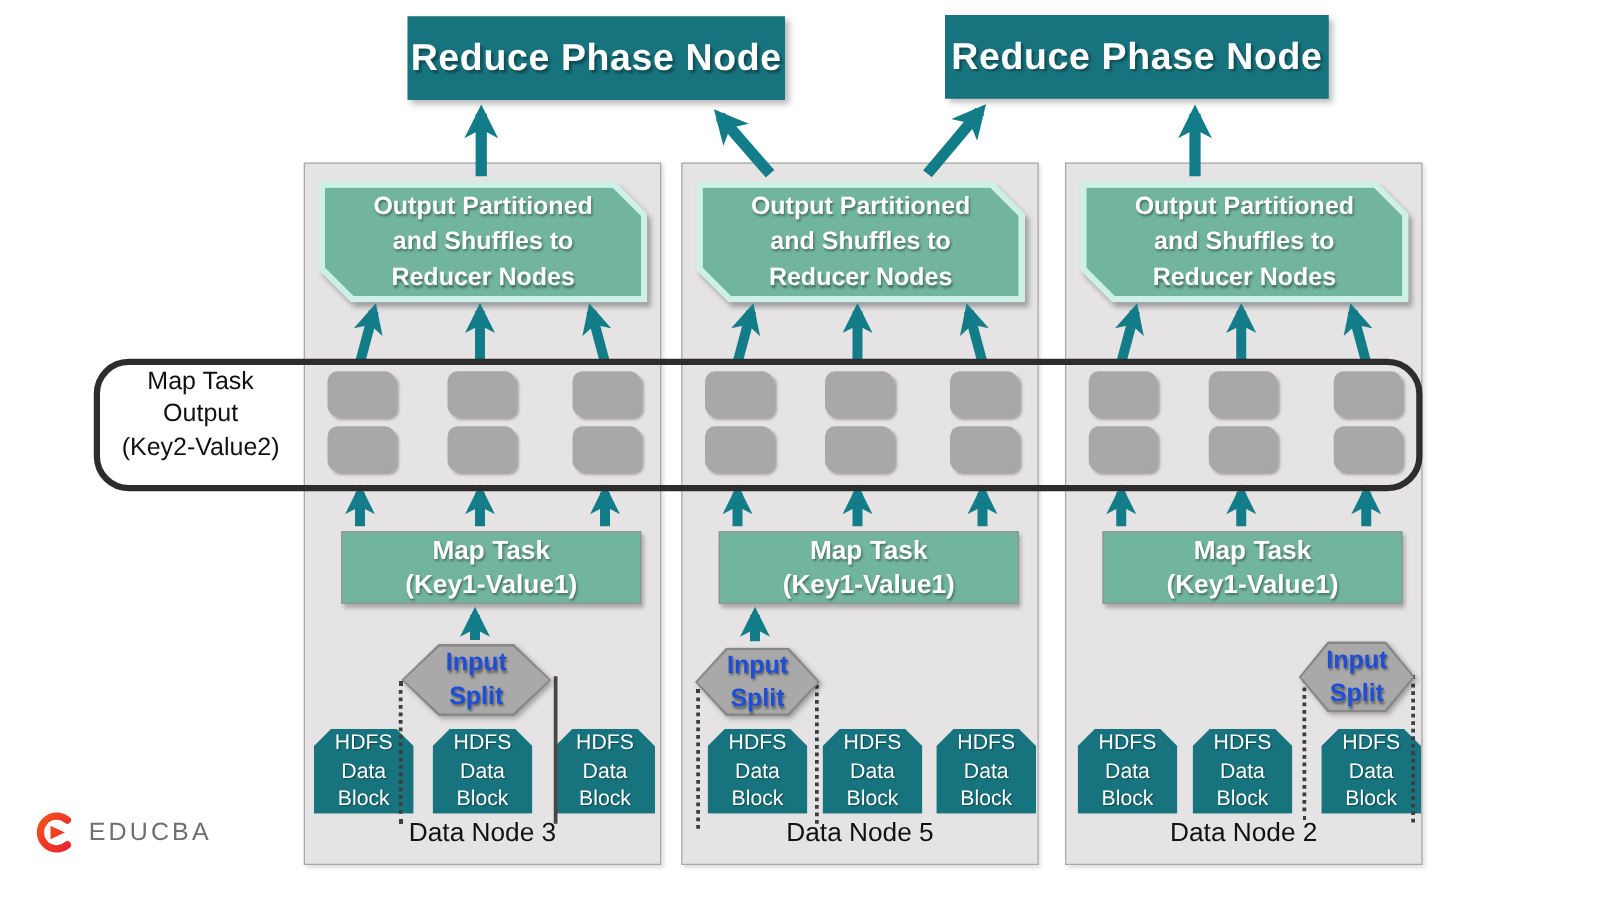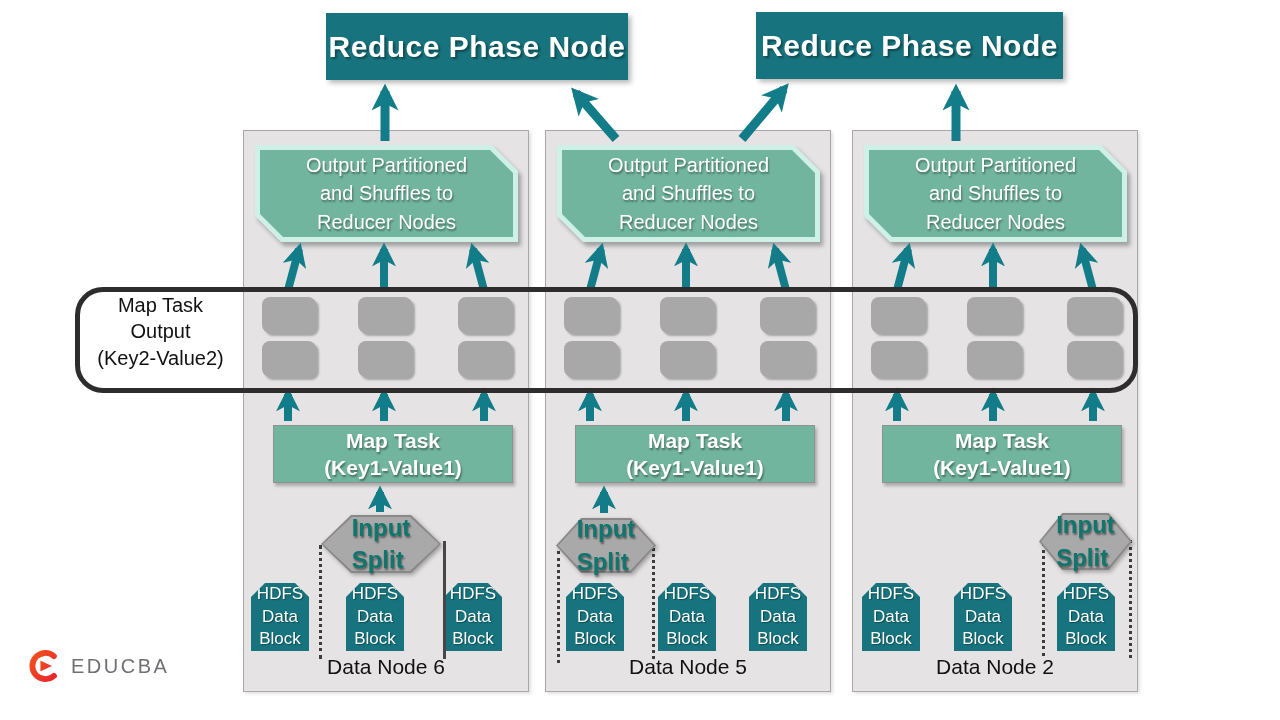--- a/index.html
+++ b/index.html
@@ -22,47 +22,47 @@
        border:1px solid #aaa7a7;box-shadow:2px 2px 3px rgba(0,0,0,.12);z-index:1;}
   .col1{left:243px;}.col2{left:545px;}.col3{left:852px;}
   
   .output-box{position:absolute;left:11px;top:14px;width:263px;height:97px;
               filter:drop-shadow(3px 4px 2px rgba(0,0,0,.3));}
   .ob-outer{position:absolute;inset:0;background:#cff0e6;
     clip-path:polygon(0 0,calc(100% - 26px) 0,100% 26px,100% 100%,26px 100%,0 calc(100% - 26px));}
   .ob-inner{position:absolute;inset:5px;background:#72b59f;
     clip-path:polygon(0 0,calc(100% - 23px) 0,100% 23px,100% 100%,23px 100%,0 calc(100% - 23px));}
   .ob-label{position:absolute;inset:0;display:flex;align-items:center;justify-content:center;
-    text-align:center;color:#fff;font-weight:normal;font-size:20px;line-height:1.42;
+    text-align:center;color:#fff;font-weight:bold;font-size:20px;line-height:1.42;
     white-space:pre-line;text-shadow:1px 2px 2px rgba(0,0,0,.4);}
   
   .rec{position:absolute;width:54px;height:36px;background:#a8a8a8;border-radius:8px;
        box-shadow:3px 3px 2px rgba(118,118,118,.55);}
   .r1{top:166px;}.r2{top:210px;}
   .c1{left:18px;}.c2{left:114px;}.c3{left:214px;}
   
   .map-task{position:absolute;left:29px;top:294px;width:238px;height:56px;background:#72b59f;
     border:1px solid #919191;box-shadow:2px 3px 3px rgba(0,0,0,.25);
     display:flex;align-items:center;justify-content:center;text-align:center;
     color:#fff;font-weight:bold;font-size:21px;line-height:1.3;white-space:pre-line;
     text-shadow:1px 2px 2px rgba(0,0,0,.4);}
   
   .hexagon{position:absolute;filter:drop-shadow(2px 2px 2px rgba(0,0,0,.3));z-index:4;}
   .hex-outer{position:absolute;inset:0;background:#888;
     clip-path:polygon(25% 0,75% 0,100% 50%,75% 100%,25% 100%,0 50%);}
   .hex-inner{position:absolute;inset:2px;background:#a9a9a9;
     clip-path:polygon(25% 0,75% 0,100% 50%,75% 100%,25% 100%,0 50%);}
   .hex-label{position:absolute;inset:0;display:flex;align-items:center;justify-content:center;
-    color:#0f766e;font-weight:bold;font-size:24px;line-height:1.35;
+    text-align:center;color:#1d4ed8;font-weight:bold;font-size:20px;line-height:1.35;
     white-space:pre-line;text-shadow:1px 2px 2px rgba(0,0,0,.45);}
   .col1 .hexagon{left:77px;top:384px;width:120px;height:58px;}
   .col2 .hexagon{left:10px;top:387px;width:100px;height:55px;}
   .col3 .hexagon{left:186px;top:382px;width:93px;height:57px;}
   
-  .hdfs{position:absolute;top:452px;width:58px;height:68px;background:#17737d;
+  .hdfs{position:absolute;top:452px;width:80px;height:68px;background:#17737d;
     clip-path:polygon(14px 0,calc(100% - 14px) 0,100% 14px,100% 100%,0 100%,0 14px);
     display:flex;align-items:center;justify-content:center;text-align:center;color:#fff;
     font-size:17px;line-height:1.32;white-space:pre-line;
     text-shadow:1px 1px 1px rgba(0,0,0,.35);z-index:2;}
   .col1 .b1{left:7px;}  .col1 .b2{left:102px;} .col1 .b3{left:200px;}
   .col2 .b1{left:20px;} .col2 .b2{left:112px;} .col2 .b3{left:203px;}
   .col3 .b1{left:9px;}  .col3 .b2{left:101px;} .col3 .b3{left:204px;}
   
   .vline{position:absolute;width:0;z-index:3;}
   .vline.dotted{border-left:3px dotted #3d3d3d;}
@@ -121,21 +121,21 @@
     <div class="vline solid line-b"></div>
     <div class="hdfs b1">HDFS
 Data
 Block</div>
     <div class="hdfs b2">HDFS
 Data
 Block</div>
     <div class="hdfs b3">HDFS
 Data
 Block</div>
-    <div class="node-label">Data Node 6</div>
+    <div class="node-label">Data Node 3</div>
   </div>
 
   <div class="col col2">
     <div class="output-box">
       <div class="ob-outer"></div>
       <div class="ob-inner"></div>
       <div class="ob-label">Output Partitioned
 and Shuffles to
 Reducer Nodes</div>
     </div>

